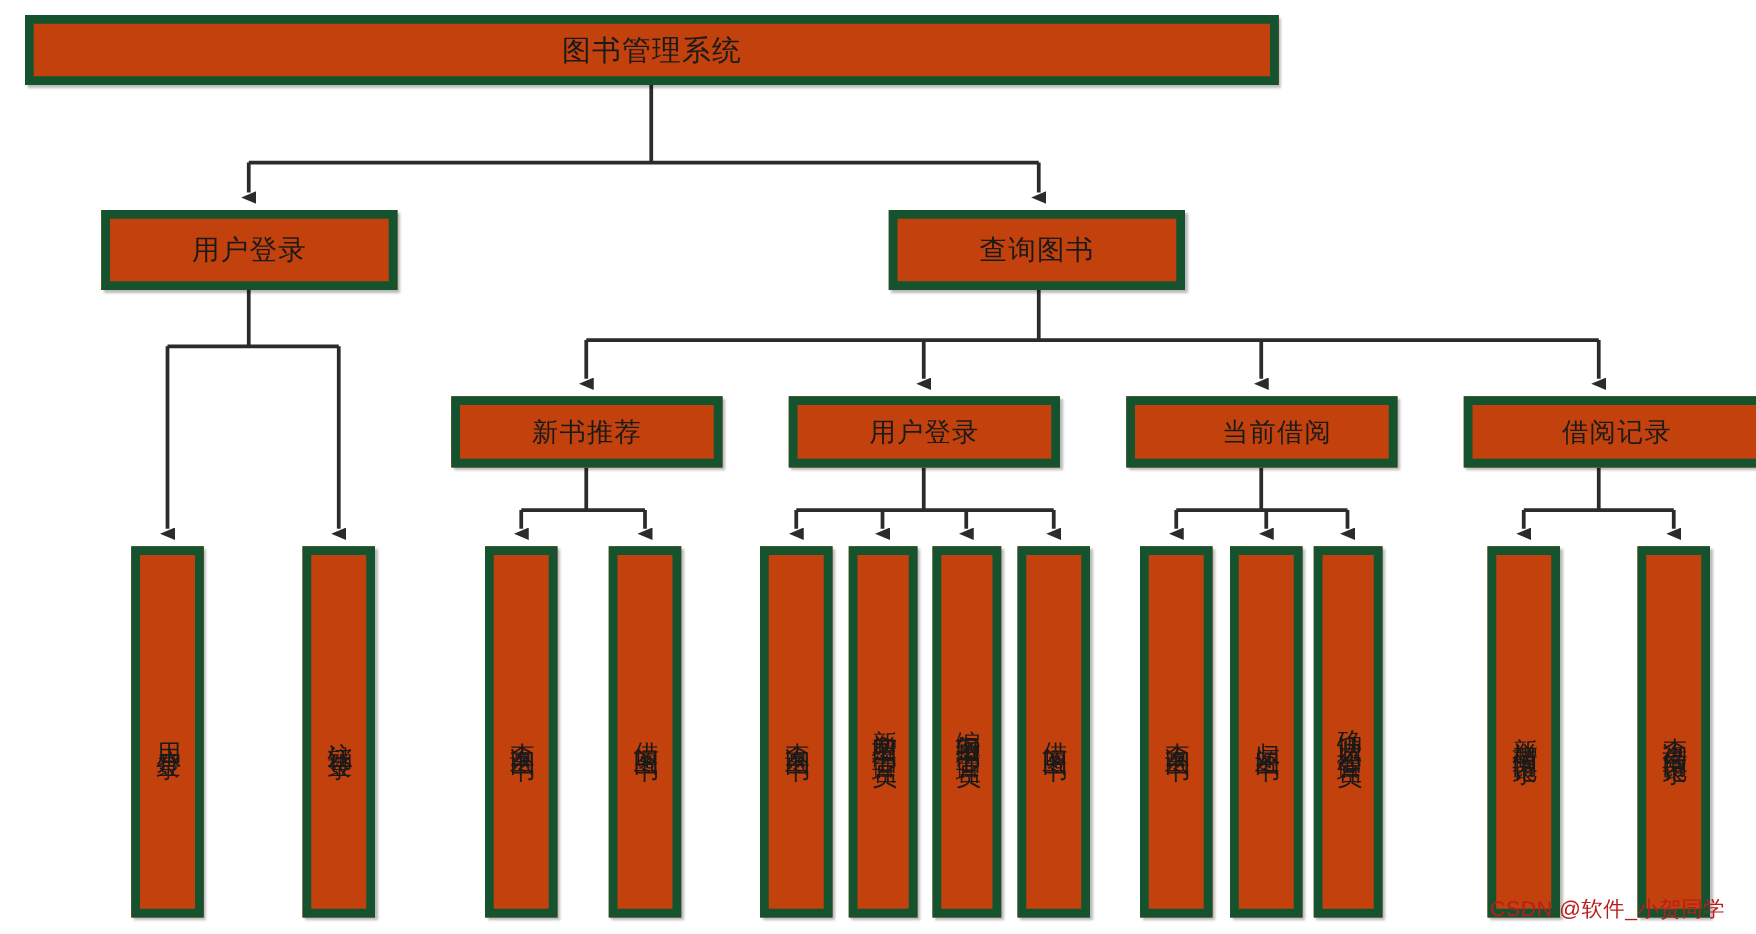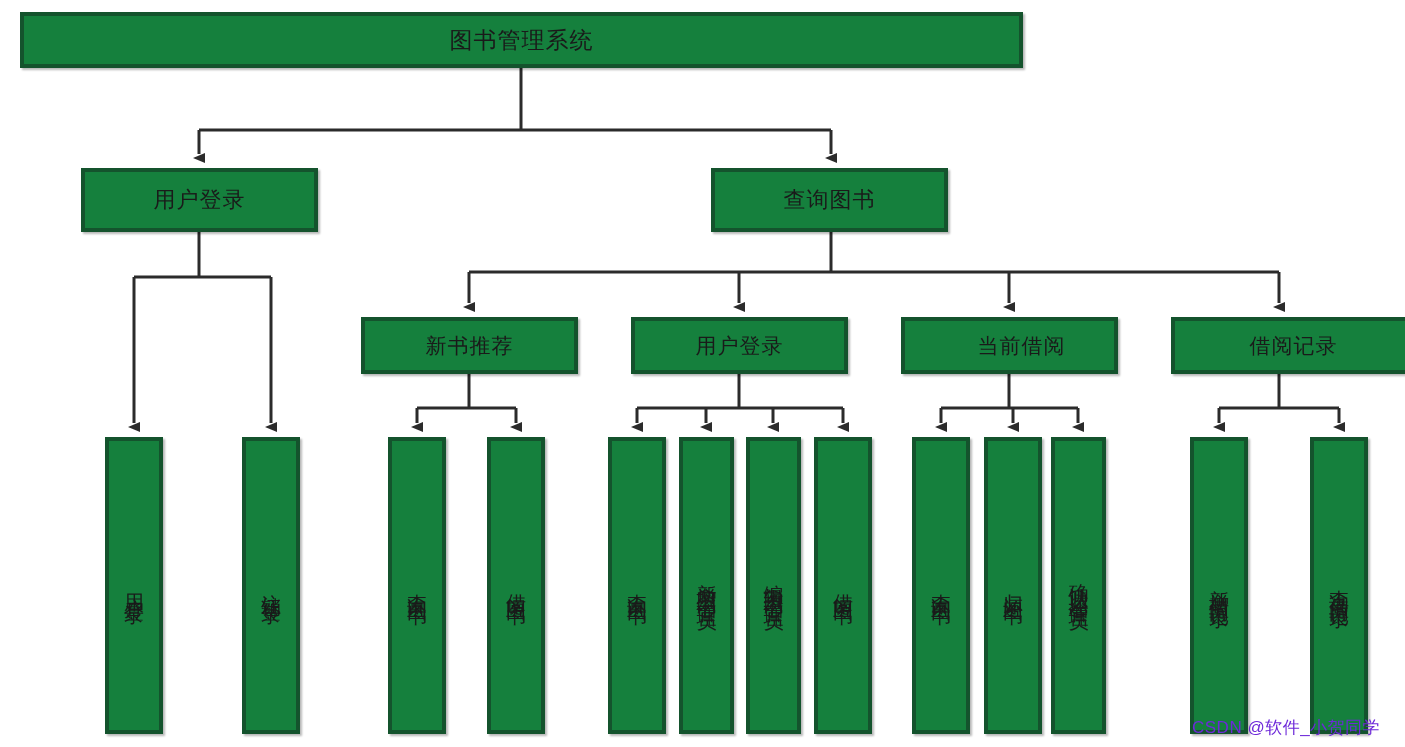--- a/index.html
+++ b/index.html
@@ -21,22 +21,22 @@
     position: absolute;
     left: 0;
     top: 0;
     width: 1405px;
     height: 747px;
     pointer-events: none;
   }
   .node {
     position: absolute;
     box-sizing: border-box;
-    background: #15803d;
-    border: 4px solid #14532d;
+    background: #c2410c;
+    border: 7px solid #14532d;
     display: flex;
     align-items: center;
     justify-content: center;
     color: #1a1a1a;
     box-shadow: 2px 2px 2px rgba(0,0,0,0.28);
   }
   .node.root {
     font-size: 23px;
     letter-spacing: 1px;
   }
@@ -61,21 +61,21 @@
     line-height: 1.05;
     white-space: nowrap;
     display: block;
   }
   .node .htext {
     display: block;
     white-space: nowrap;
   }
   .watermark {
     position: absolute;
-    color: #6d28d9;
+    color: #b91c1c;
     font-size: 17px;
     white-space: nowrap;
     letter-spacing: 0.5px;
   }
 </style>
 </head>
 <body>
 
 <div id="diagram-canvas">
 

